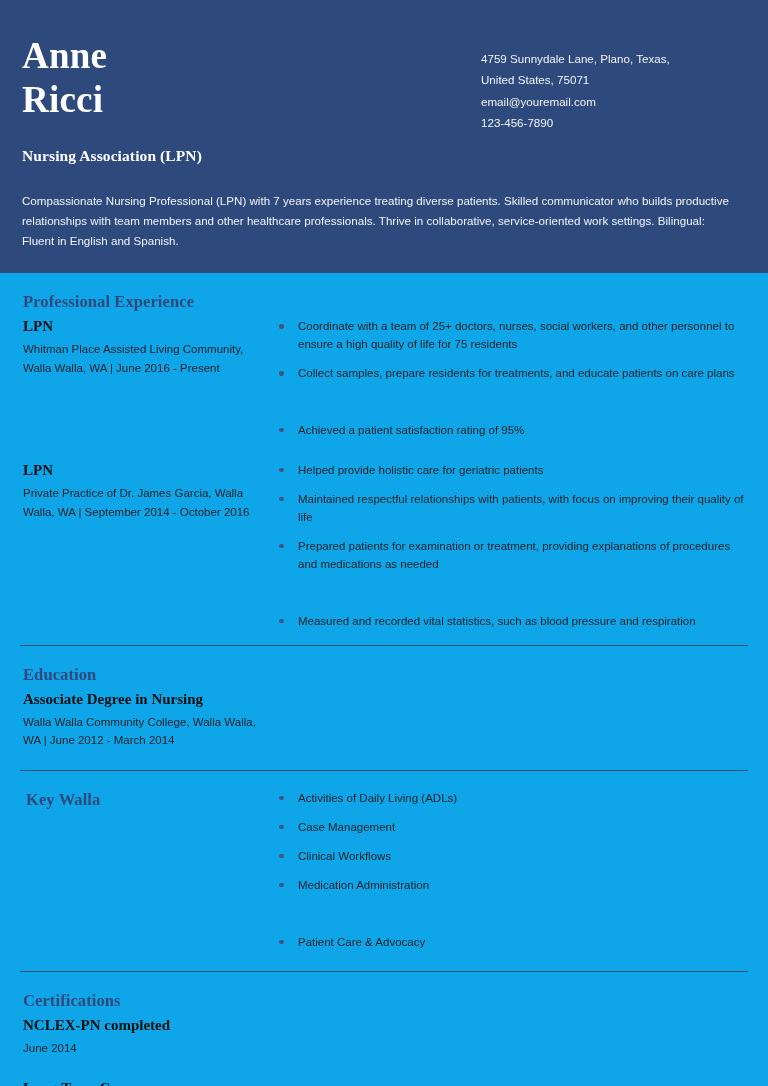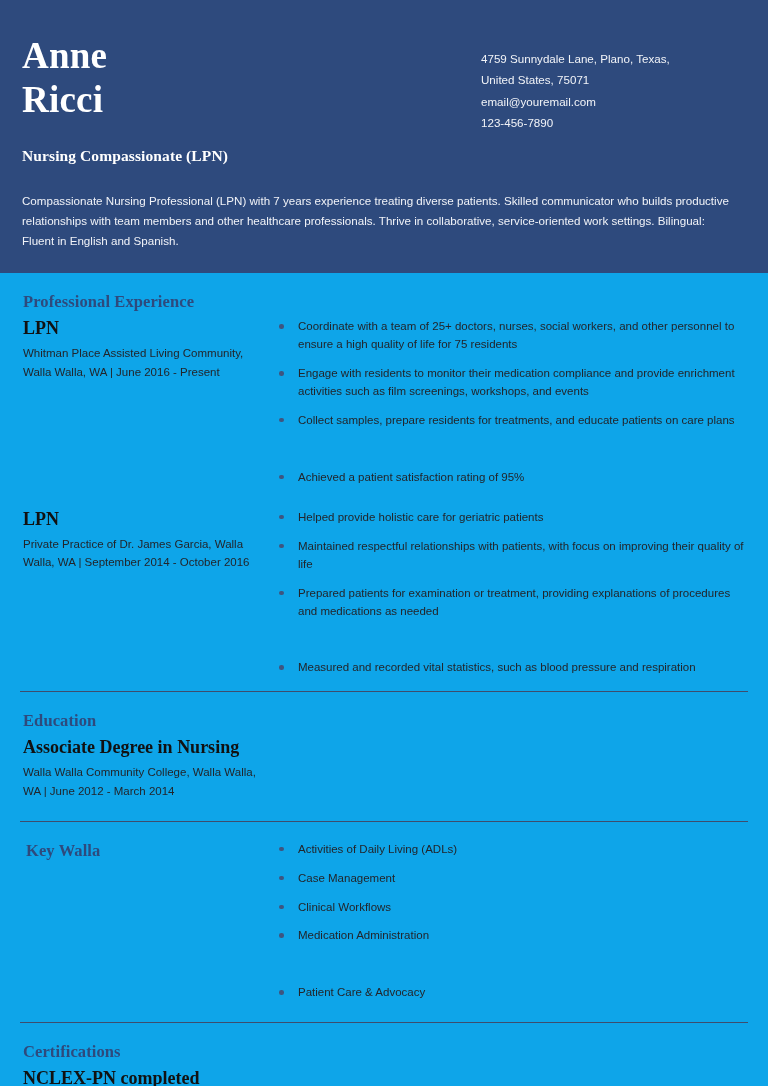--- a/index.html
+++ b/index.html
@@ -119,21 +119,21 @@
 
   .col-right {
     flex: 1 1 auto;
     padding-left: 15px;
     box-sizing: border-box;
   }
 
   .entry-title {
     font-family: "Liberation Serif", serif;
     font-weight: bold;
-    font-size: 18px;
+    font-size: 15px;
     color: #111111;
     margin-bottom: 5px;
   }
 
   .entry-meta {
     font-size: 11.5px;
     line-height: 1.62;
     color: #22252b;
   }
 
@@ -195,21 +195,21 @@
 <body>
 
 <div class="page">
 
   <div class="header">
     <div class="header-top">
 
       <div class="name-block">
         <div class="name-line">Anne</div>
         <div class="name-line">Ricci</div>
-        <div class="job-title">Nursing Compassionate (LPN)</div>
+        <div class="job-title">Nursing Association (LPN)</div>
       </div>
 
       <div class="contact-block">
         <div class="contact-line">4759 Sunnydale Lane, Plano, Texas,</div>
         <div class="contact-line">United States, 75071</div>
         <div class="contact-line">email@youremail.com</div>
         <div class="contact-line">123-456-7890</div>
       </div>
 
     </div>
@@ -223,21 +223,20 @@
       <div class="section-title">Professional Experience</div>
 
       <div class="exp-row">
         <div class="col-left">
           <div class="entry-title">LPN</div>
           <div class="entry-meta">Whitman Place Assisted Living Community, Walla Walla, WA | June 2016 - Present</div>
         </div>
         <div class="col-right">
           <ul class="bullets">
             <li><span class="dot"></span><span>Coordinate with a team of 25+ doctors, nurses, social workers, and other personnel to ensure a high quality of life for 75 residents</span></li>
-            <li><span class="dot"></span><span>Engage with residents to monitor their medication compliance and provide enrichment activities such as film screenings, workshops, and events</span></li>
             <li><span class="dot"></span><span>Collect samples, prepare residents for treatments, and educate patients on care plans</span></li>
             <li><span class="dot"></span><span>Achieved a patient satisfaction rating of 95%</span></li>
           </ul>
         </div>
       </div>
 
       <div class="exp-row">
         <div class="col-left">
           <div class="entry-title">LPN</div>
           <div class="entry-meta">Private Practice of Dr. James Garcia, Walla Walla, WA | September 2014 - October 2016</div>

